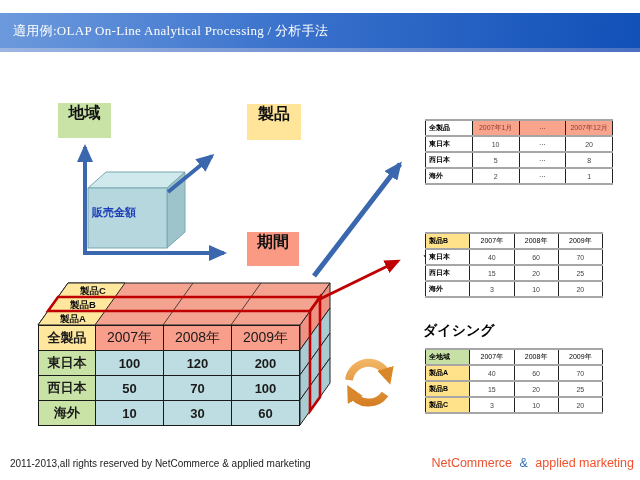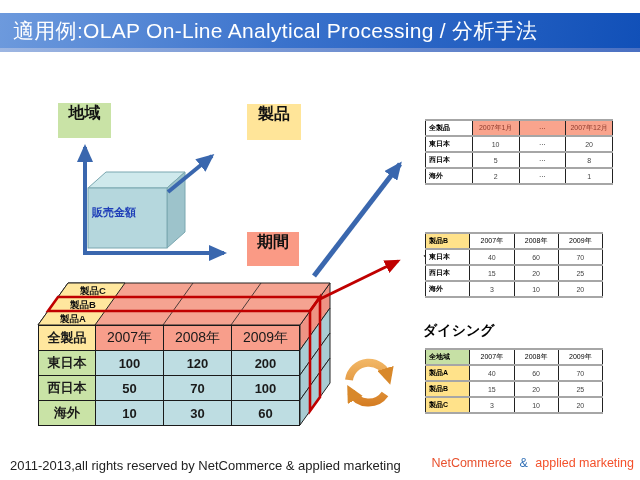--- a/index.html
+++ b/index.html
@@ -6,21 +6,21 @@
   .stage{
     position:relative;width:640px;height:480px;overflow:hidden;background:#ffffff;
     font-family:"Liberation Sans","DejaVu Sans",sans-serif;
   }
   
   .header-bar{
     position:absolute;left:0;top:13px;width:640px;height:35px;
     background:linear-gradient(100deg,#6d9add 0%,#3a72cc 45%,#1150b8 100%);
     display:flex;align-items:center;
   }
-  .header-bar span{color:#ffffff;font-size:21px;letter-spacing:.3px;padding-left:13px;white-space:nowrap;}
+  .header-bar span{color:#ffffff;font-size:13px;letter-spacing:.3px;padding-left:13px;white-space:nowrap;font-family:Liberation Serif, serif;}
   .header-strip{
     position:absolute;left:0;top:48px;width:640px;height:4px;
     background:linear-gradient(90deg,#9db6e2 0%,#4a70c2 100%);
   }
   
   .axis-label{
     position:absolute;display:flex;align-items:flex-start;justify-content:center;
     font-size:16px;font-weight:bold;color:#111;
   }
   .al-green{left:58px;top:103px;width:53px;height:35px;background:#c9e3a6;}
@@ -57,21 +57,21 @@
     text-align:center;padding:0;overflow:hidden;white-space:nowrap;
     font-size:7px;color:#444;font-weight:normal;height:14px;
   }
   .rt th{color:#000;}
   .rt .lbl{font-weight:bold;text-align:left;padding-left:3px;color:#000;}
   .rt .hd-salmon{background:#f9a48d;color:#8f3b2c;}
   .rt .hd-yellow{background:#ffe28a;}
   .rt .hd-green{background:#c6e0a5;}
   .rt-drill td,.rt-drill th{height:14px;}
   
-  .copyright{position:absolute;left:10px;top:458px;font-size:13px;color:#222;}
+  .copyright{position:absolute;left:10px;top:458px;font-size:10px;color:#222;}
   .logo{position:absolute;right:6px;top:456px;font-size:12.5px;white-space:nowrap;}
   .logo .nc{color:#e8512e;}
   .logo .amp{color:#2f6eb5;padding:0 4px;}
   .logo .am{color:#f4502a;}
 </style>
 </head>
 <body>
 
 <div class="stage">
 

